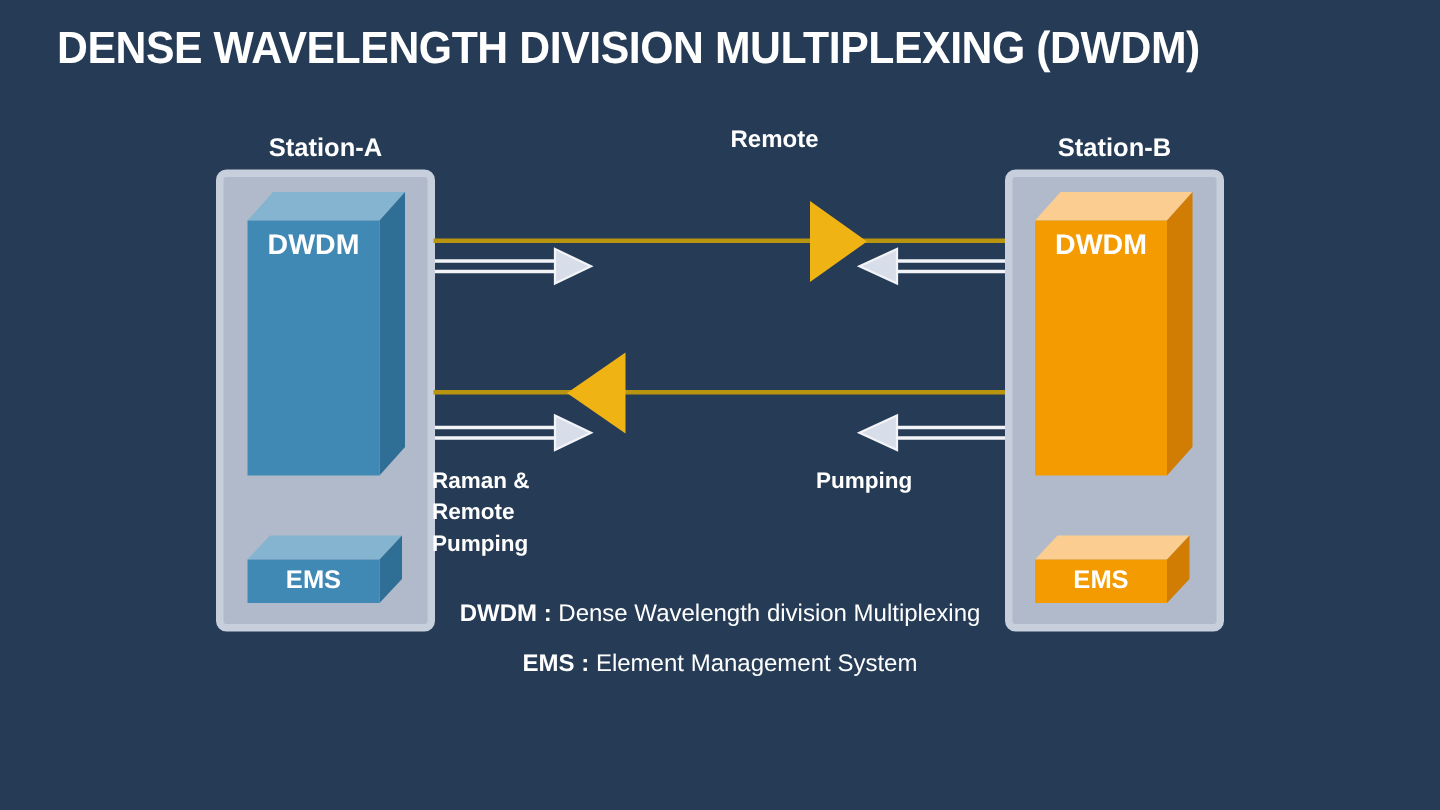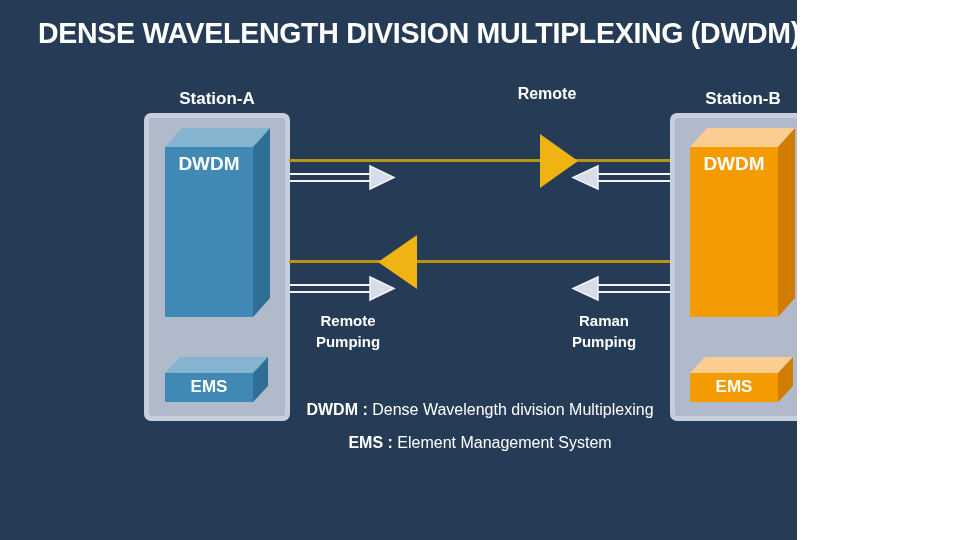--- a/index.html
+++ b/index.html
@@ -1,19 +1,19 @@
 <!DOCTYPE html>
 <html style="--bg: #263C56; --text: #FFFFFF; --panel-fill: #B1BACB; --panel-border: #C7CEDC; --blue-front: #4189B5; --blue-top: #84B4D0; --blue-side: #2F6F95; --orange-front: #F59B02; --orange-top: #FBCD90; --orange-side: #D17C03; --gold-line: #B8940F; --gold-tri: #EFB414; --arrow-line: #F2F4F8; --arrow-head: #D7DDE9;"><head>
 <meta charset="utf-8">
 <style>
   html, body { margin: 0; padding: 0; }
   body { font-family: "Liberation Sans", sans-serif; }
   .canvas {
     position: relative;
-    width: 797px;
+    width: 960px;
     height: 540px;
     background: var(--bg, #263C56);
     overflow: hidden;
   }
   .slide-title {
     position: absolute;
     left: 38px;
     top: 16px;
     margin: 0;
     color: var(--text, #fff);
@@ -69,21 +69,20 @@
     color: var(--text, #fff);
     font-weight: 700;
   }
   .dwdm-label { font-size: 19px; top: 153px; }
   .ems-label  { font-size: 17px; top: 377px; }
   .col-a { left: 165px; }
   .col-b { left: 690px; }
   .flow-label {
     position: absolute;
     width: 120px;
-    text-align: center;
     color: var(--text, #fff);
     font-size: 15px;
     font-weight: 700;
     line-height: 21px;
   }
   .flow-label.remote-amp { left: 487px; top: 84px; font-size: 16px; line-height: 20px; }
   .flow-label.raman-remote { left: 288px; top: 310px; }
   .flow-label.raman { left: 544px; top: 310px; }
   .legend-line {
     position: absolute;
@@ -158,25 +157,25 @@
 
   <div class="box-label dwdm-label col-a">DWDM</div>
   <div class="box-label ems-label col-a">EMS</div>
   <div class="box-label dwdm-label col-b">DWDM</div>
   <div class="box-label ems-label col-b">EMS</div>
 
   <div class="flow-label remote-amp">
     <div>Remote</div>
   </div>
   <div class="flow-label raman-remote">
+    <div>Raman &amp;</div>
     <div>Remote</div>
     <div>Pumping</div>
   </div>
   <div class="flow-label raman">
-    <div>Raman</div>
     <div>Pumping</div>
   </div>
 
   <div class="legend-line second">
     <span class="term">EMS</span><span class="sep"> : </span><span>Element Management System</span>
   </div>
   <div class="legend-line first">
     <span class="term">DWDM</span><span class="sep"> : </span><span>Dense Wavelength division Multiplexing</span>
   </div>
 

